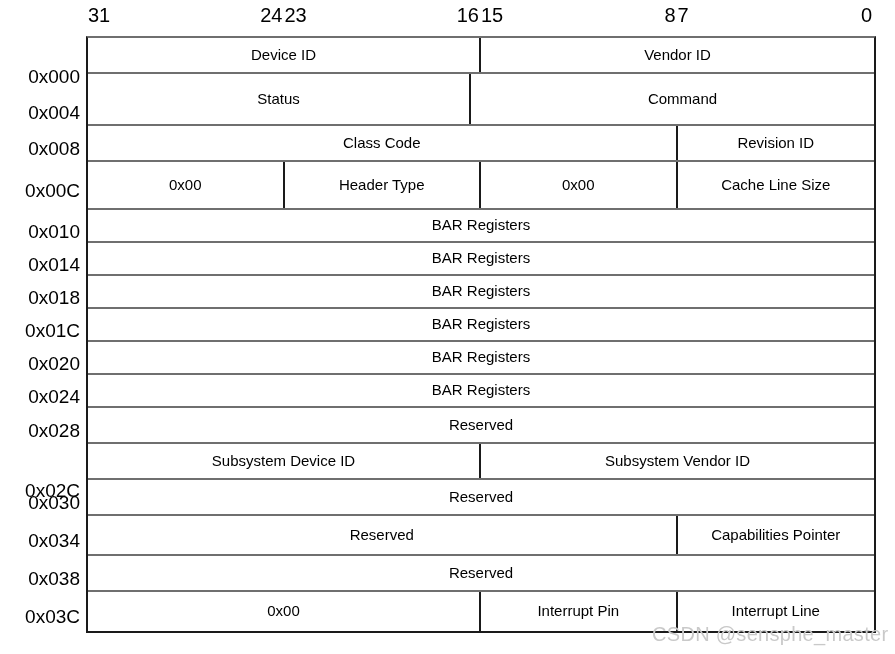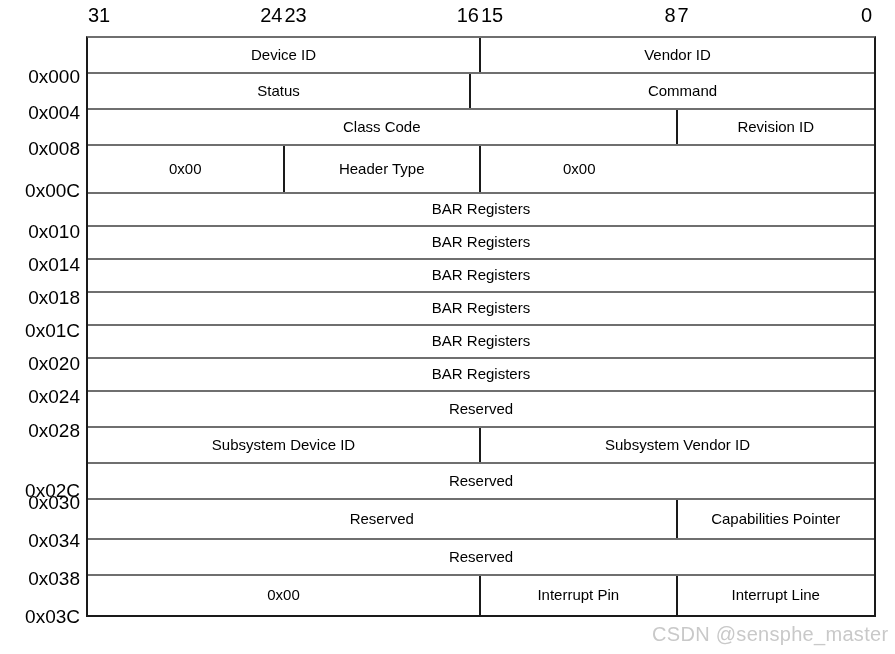--- a/index.html
+++ b/index.html
@@ -149,32 +149,33 @@
       <div class="offset-cell" style="top: 470px;">0x034</div>
       <div class="offset-cell" style="top: 508px;">0x038</div>
       <div class="offset-cell" style="top: 545.5px;">0x03C</div>
     </div>
 
   <div class="reg-table">
       <div class="reg-row" style="height: 36px;">
         <div class="reg-cell w-half">Device ID</div>
         <div class="reg-cell w-half">Vendor ID</div>
       </div>
-      <div class="reg-row" style="height: 36px; gap: 20px;">
+      <div class="reg-row" style="height: 52px; gap: 20px;">
         <div class="reg-cell w-half">Status</div>
         <div class="reg-cell w-half">Command</div>
       </div>
       <div class="reg-row" style="height: 36px;">
         <div class="reg-cell w-3q">Class Code</div>
         <div class="reg-cell w-q">Revision ID</div>
       </div>
       <div class="reg-row" style="height: 48px;">
         <div class="reg-cell w-q">0x00</div>
         <div class="reg-cell w-q">Header Type</div>
         <div class="reg-cell w-q">0x00</div>
+        <div class="reg-cell w-q">Cache Line Size</div>
       </div>
       <div class="reg-row" style="height: 33px;">
         <div class="reg-cell w-full">BAR Registers</div>
       </div>
       <div class="reg-row" style="height: 33px;">
         <div class="reg-cell w-full">BAR Registers</div>
       </div>
       <div class="reg-row" style="height: 33px;">
         <div class="reg-cell w-full">BAR Registers</div>
       </div>

